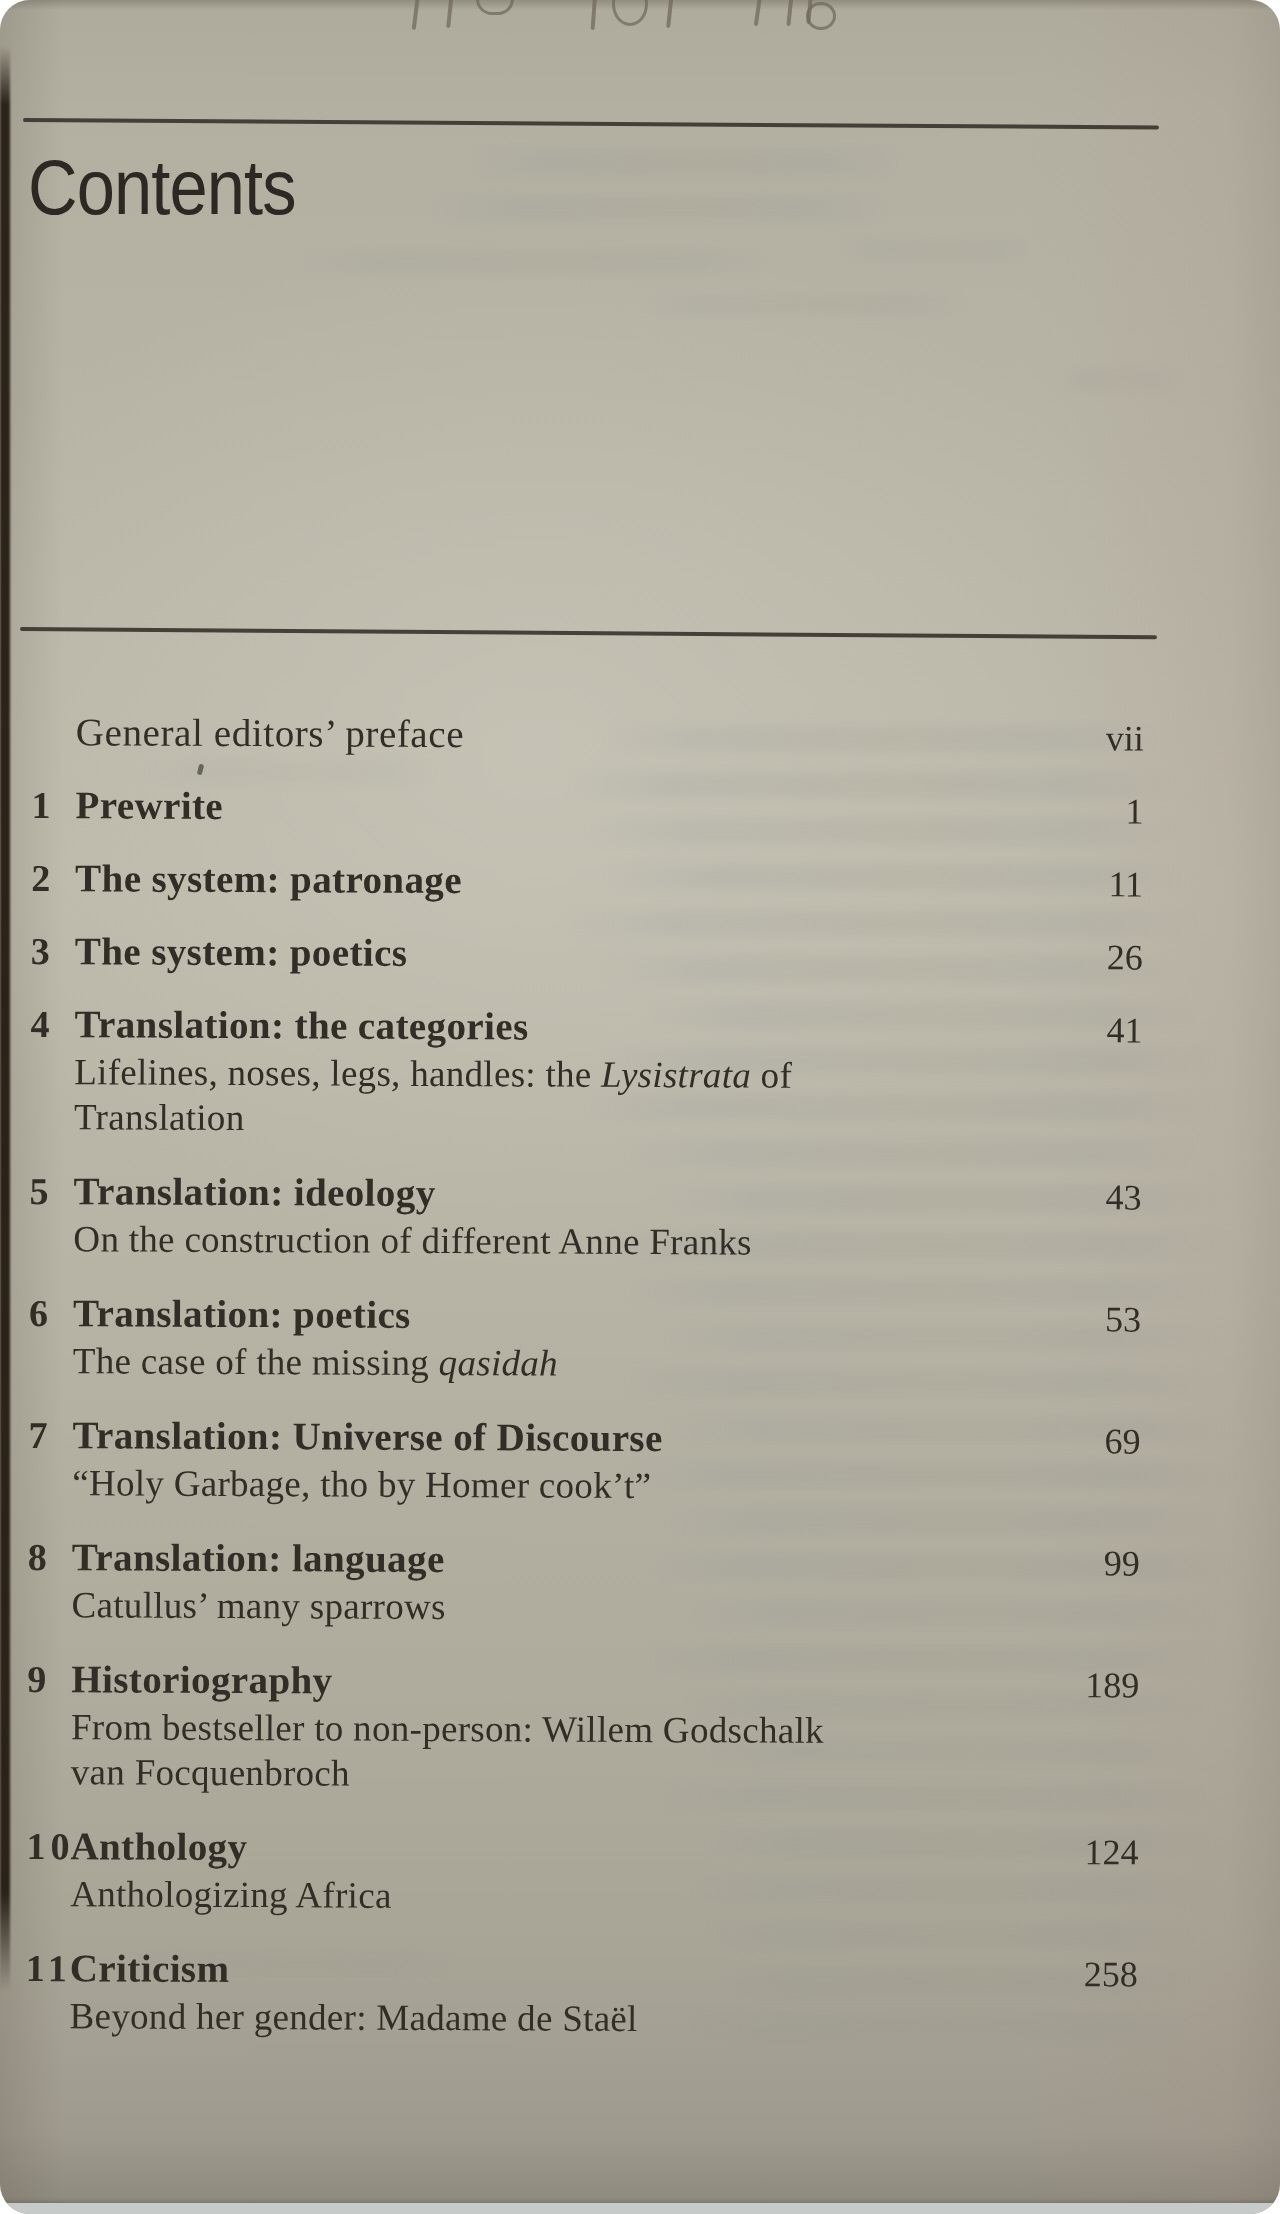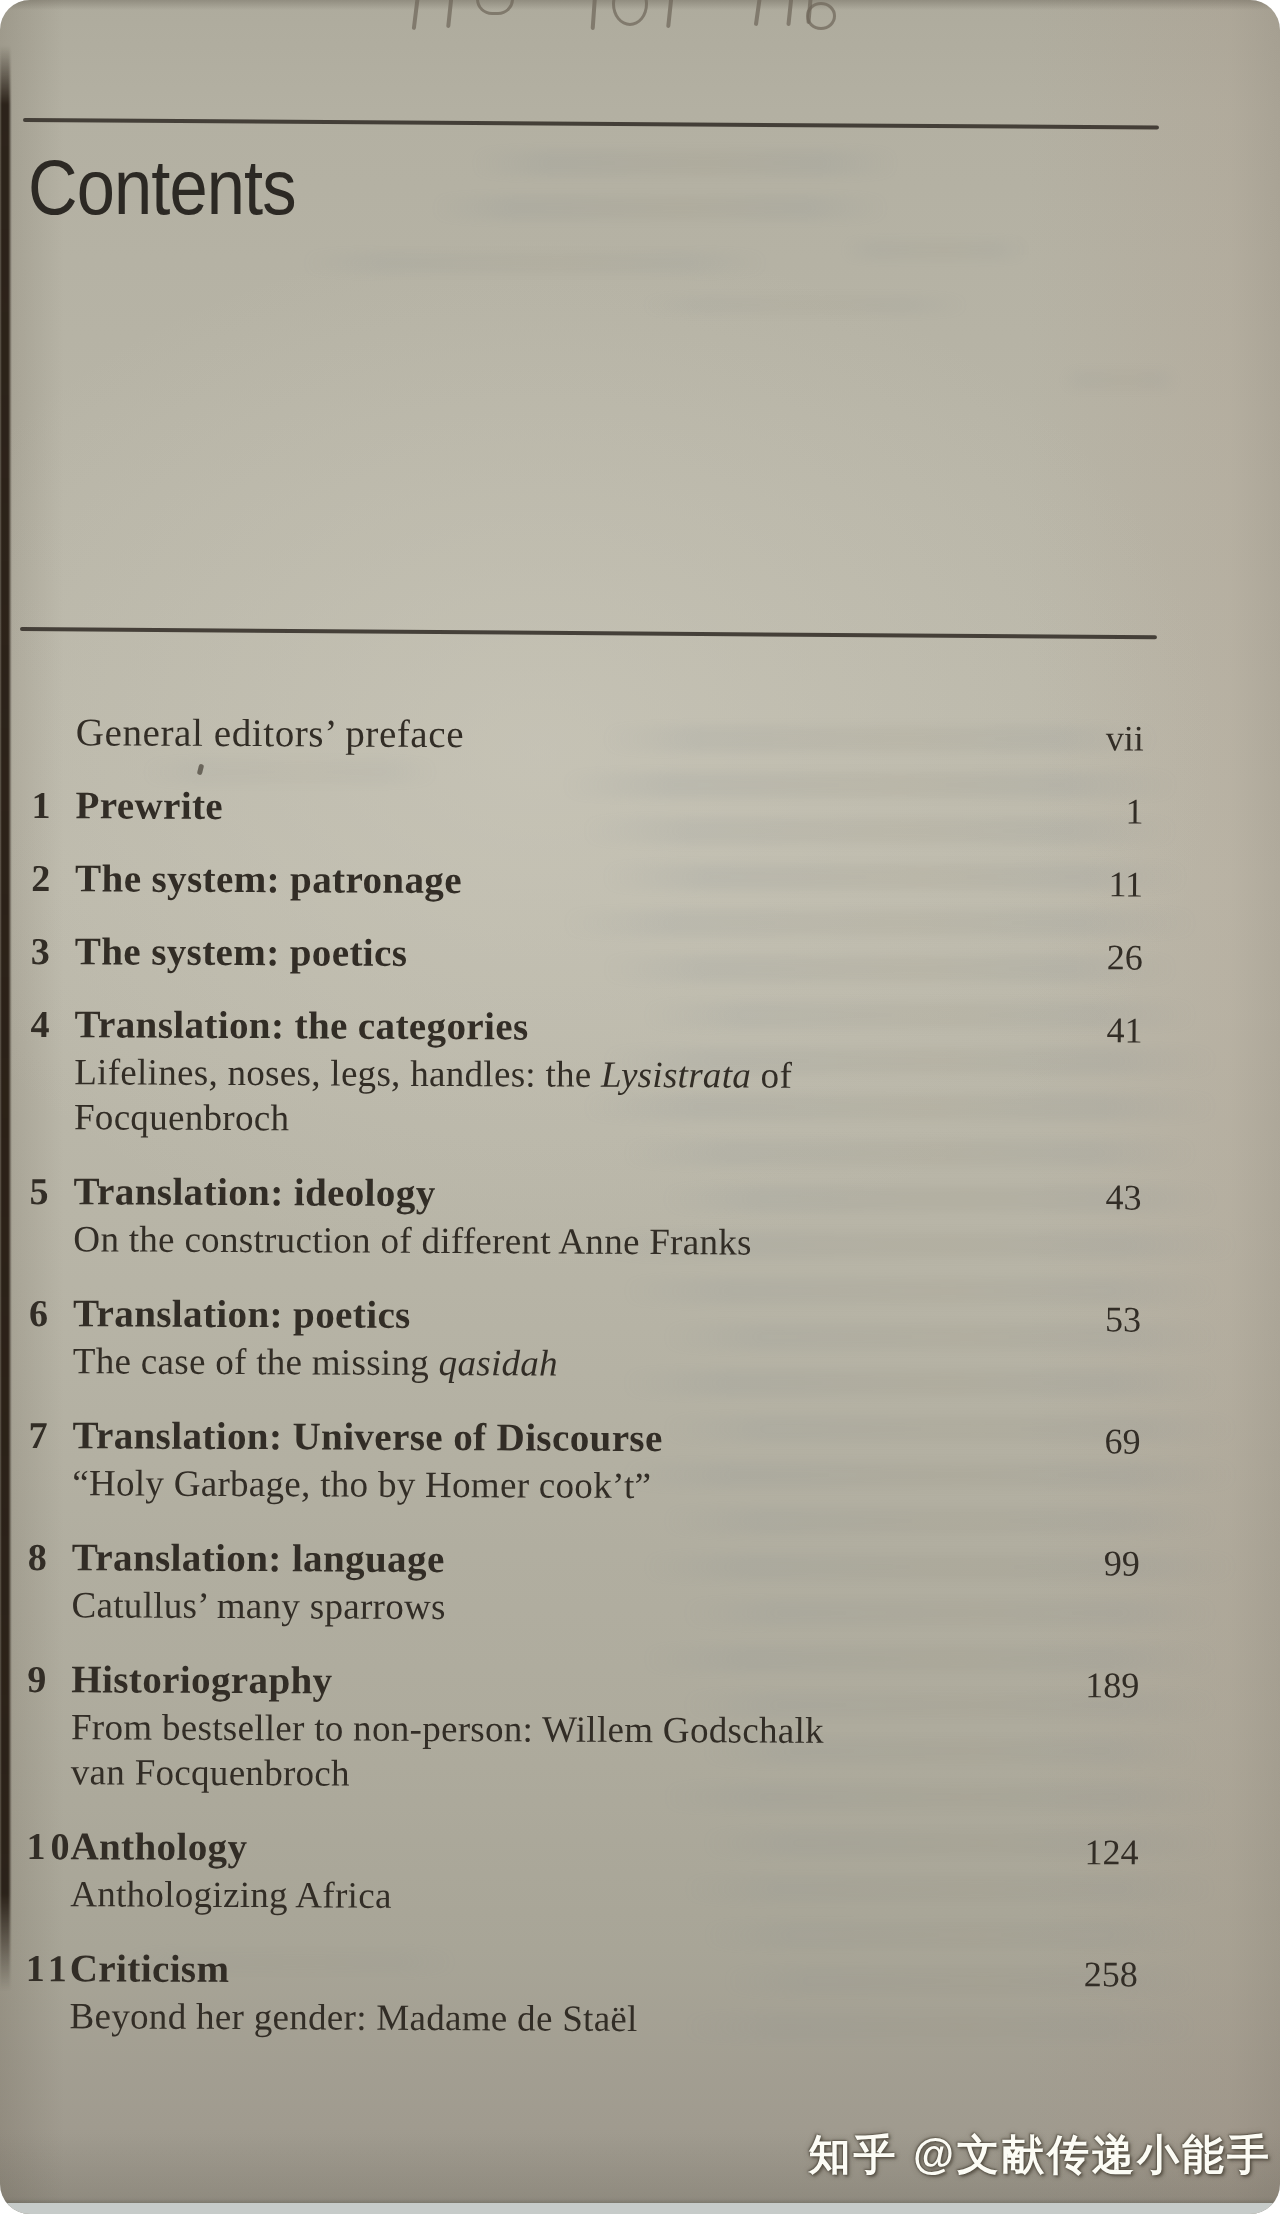--- a/index.html
+++ b/index.html
@@ -194,21 +194,21 @@
         </div>
       </div>
       <div class="toc-entry">
         <div class="toc-row">
           <span class="toc-num">4</span>
           <span class="toc-title">Translation: the categories</span>
           <span class="toc-page">41</span>
         </div>
         <div class="toc-sub">
           <div class="toc-sub-line"><span class="">Lifelines, noses, legs, handles: the </span><span class="it">Lysistrata</span><span class=""> of</span></div>
-          <div class="toc-sub-line"><span class="">Focquenbroch</span></div>
+          <div class="toc-sub-line"><span class="">Translation</span></div>
         </div>
       </div>
       <div class="toc-entry">
         <div class="toc-row">
           <span class="toc-num">5</span>
           <span class="toc-title">Translation: ideology</span>
           <span class="toc-page">43</span>
         </div>
         <div class="toc-sub">
           <div class="toc-sub-line"><span class="">On the construction of different Anne Franks</span></div>
@@ -275,15 +275,14 @@
           <div class="toc-sub-line"><span class="">Beyond her gender: Madame de Staël</span></div>
         </div>
       </div>
     </div>
 
   <div class="speck"></div>
 
   <div class="bottom-shade"></div>
   <div class="bottom-strip"></div>
 
-  <div class="watermark">知乎 @文献传递小能手</div>
 
 </div>
 
 </body></html>

